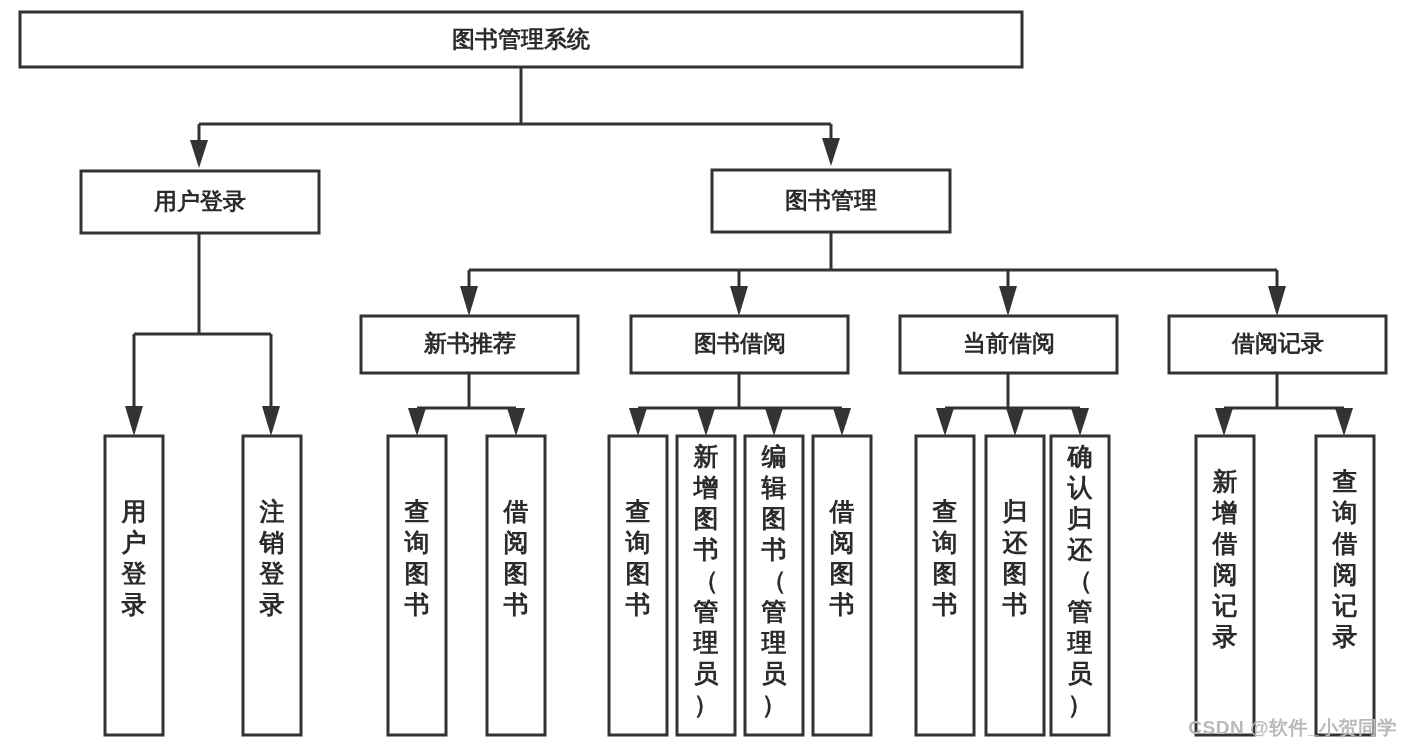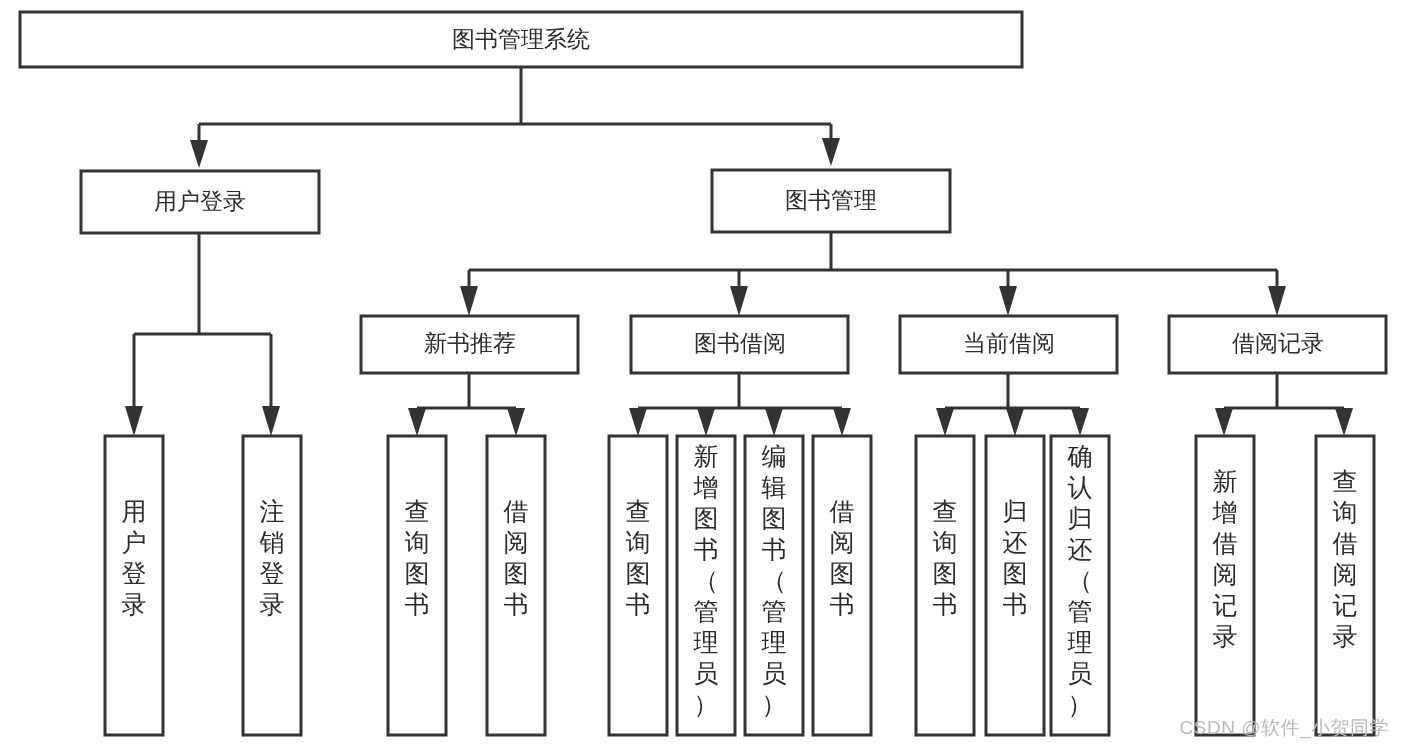--- a/index.html
+++ b/index.html
@@ -12,20 +12,21 @@
     width: 1405px;
     height: 747px;
     font-family: "Liberation Sans", "DejaVu Sans", sans-serif;
     overflow: hidden;
     position: relative;
   }
   #diagram-root {
     position: relative;
     width: 1405px;
     height: 747px;
+    font-weight: bold;
   }
   svg#tree-svg {
     position: absolute;
     left: 0;
     top: 0;
     width: 1405px;
     height: 747px;
     display: block;
   }
   .node-box {
@@ -51,21 +52,21 @@
     dominant-baseline: middle;
   }
   .node-label-v {
     font-family: "Liberation Sans", "DejaVu Sans", sans-serif;
     font-size: 25px;
     fill: #2b2b2b;
     text-anchor: middle;
   }
   .watermark {
     position: absolute;
-    right: 16px;
+    right: 8px;
     bottom: 6px;
     font-family: "Liberation Sans", "DejaVu Sans", sans-serif;
     font-size: 19px;
     color: #b9b9b9;
     white-space: nowrap;
     letter-spacing: 0.5px;
     user-select: none;
   }
 </style>
 </head>

